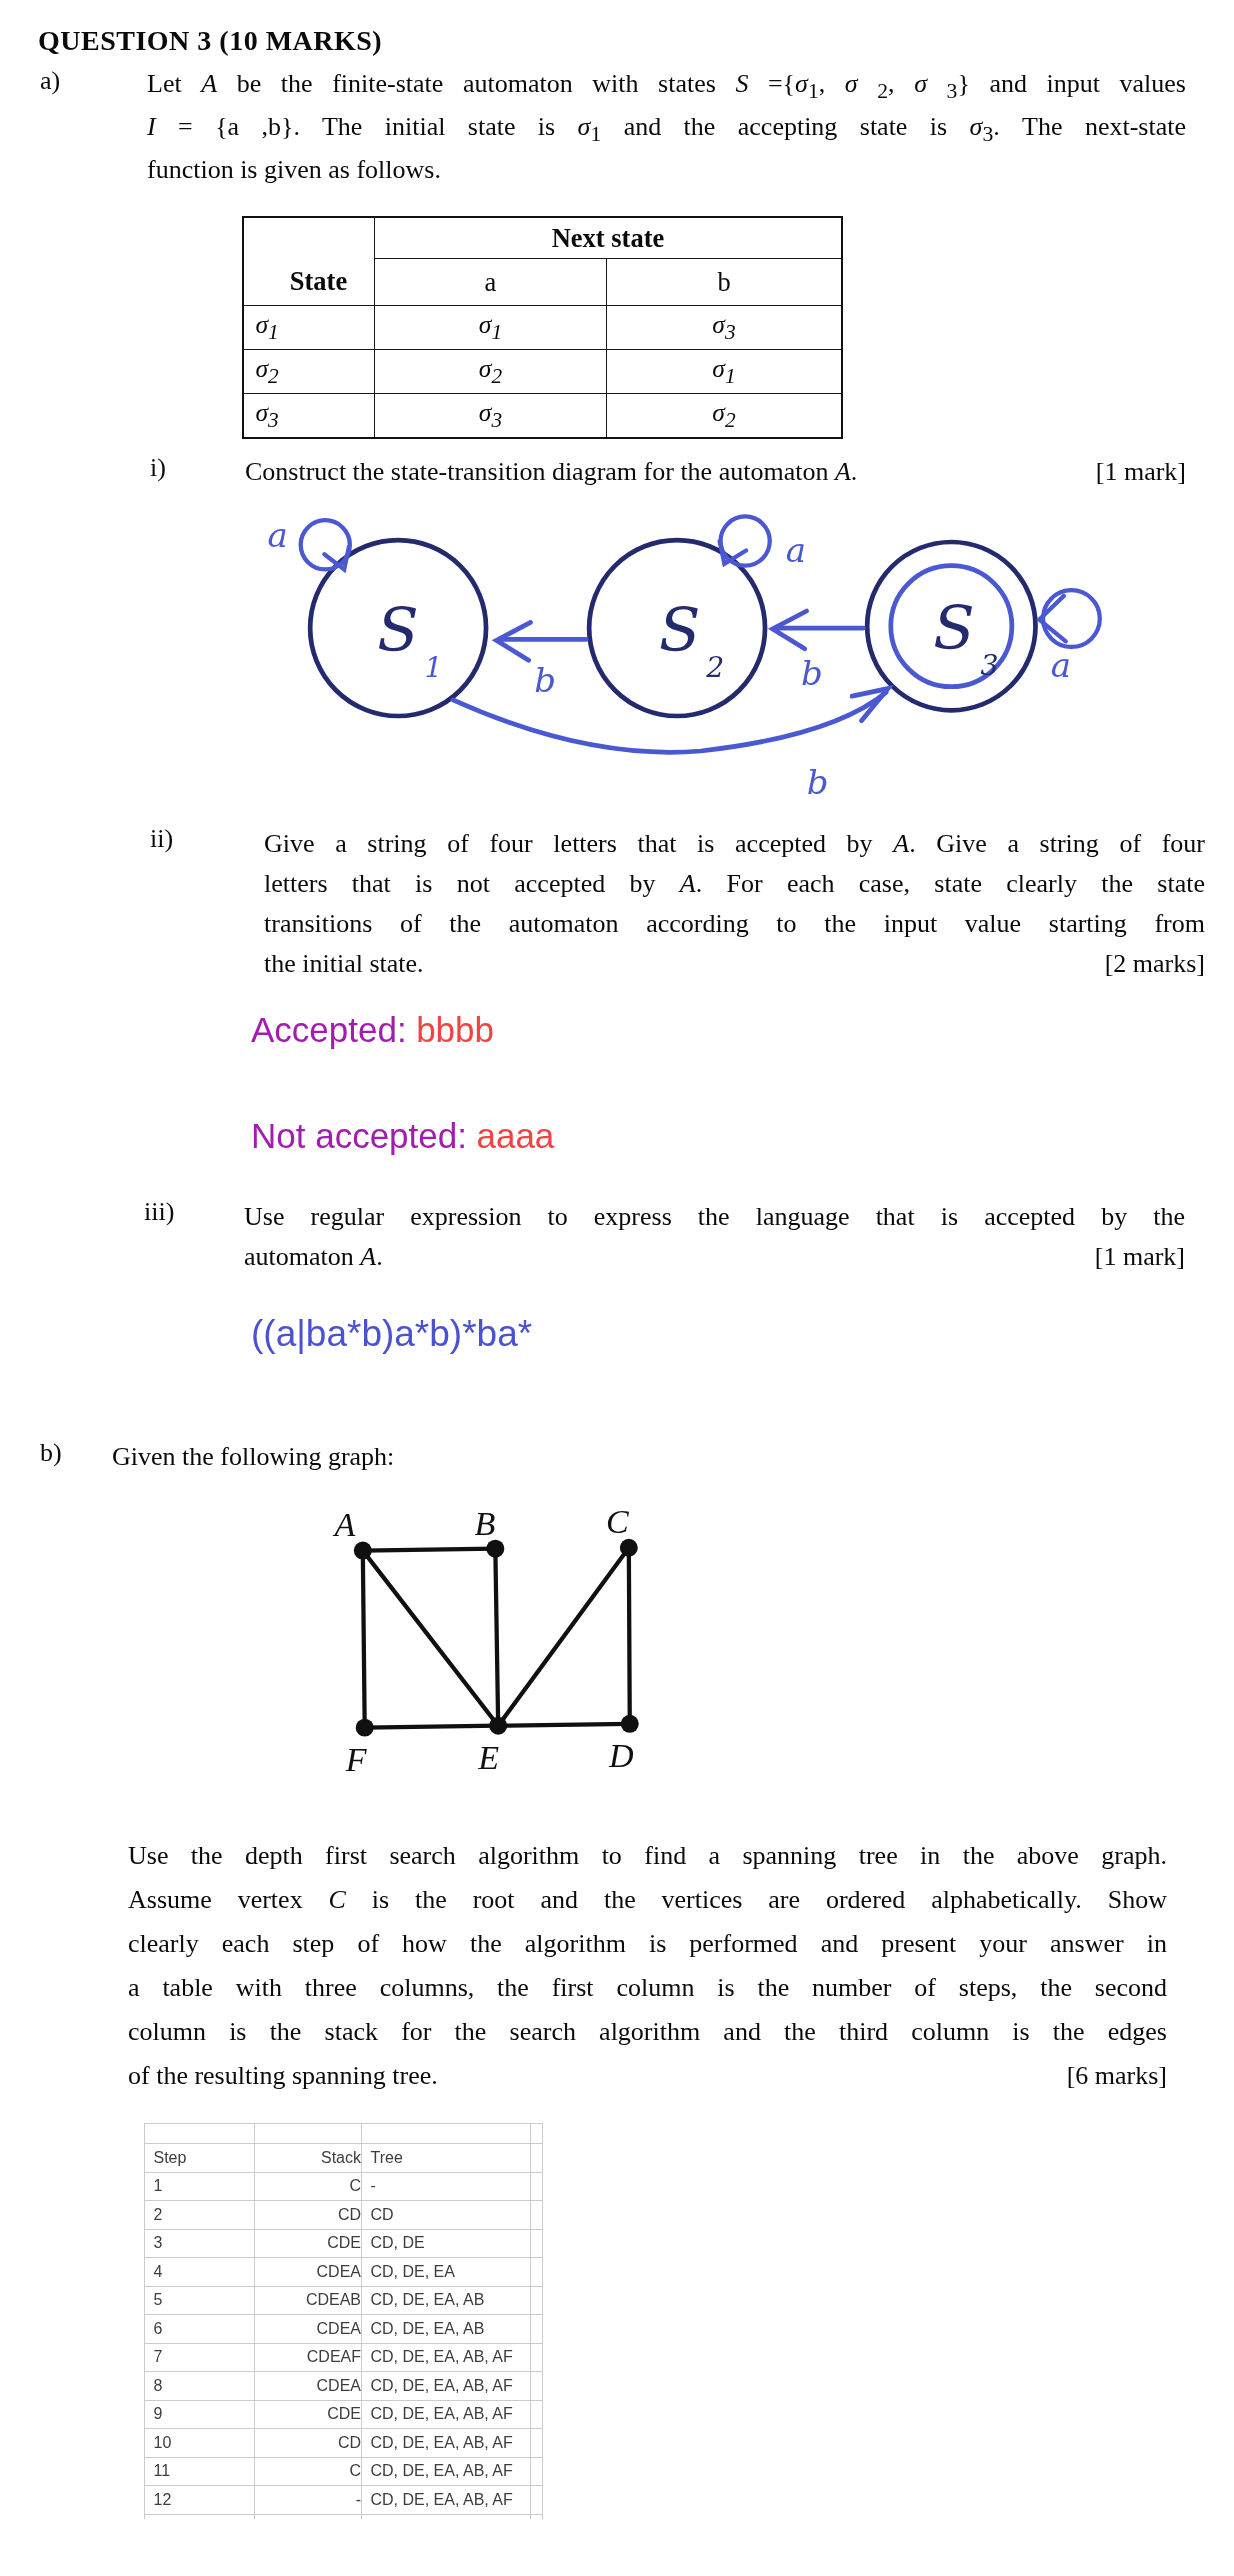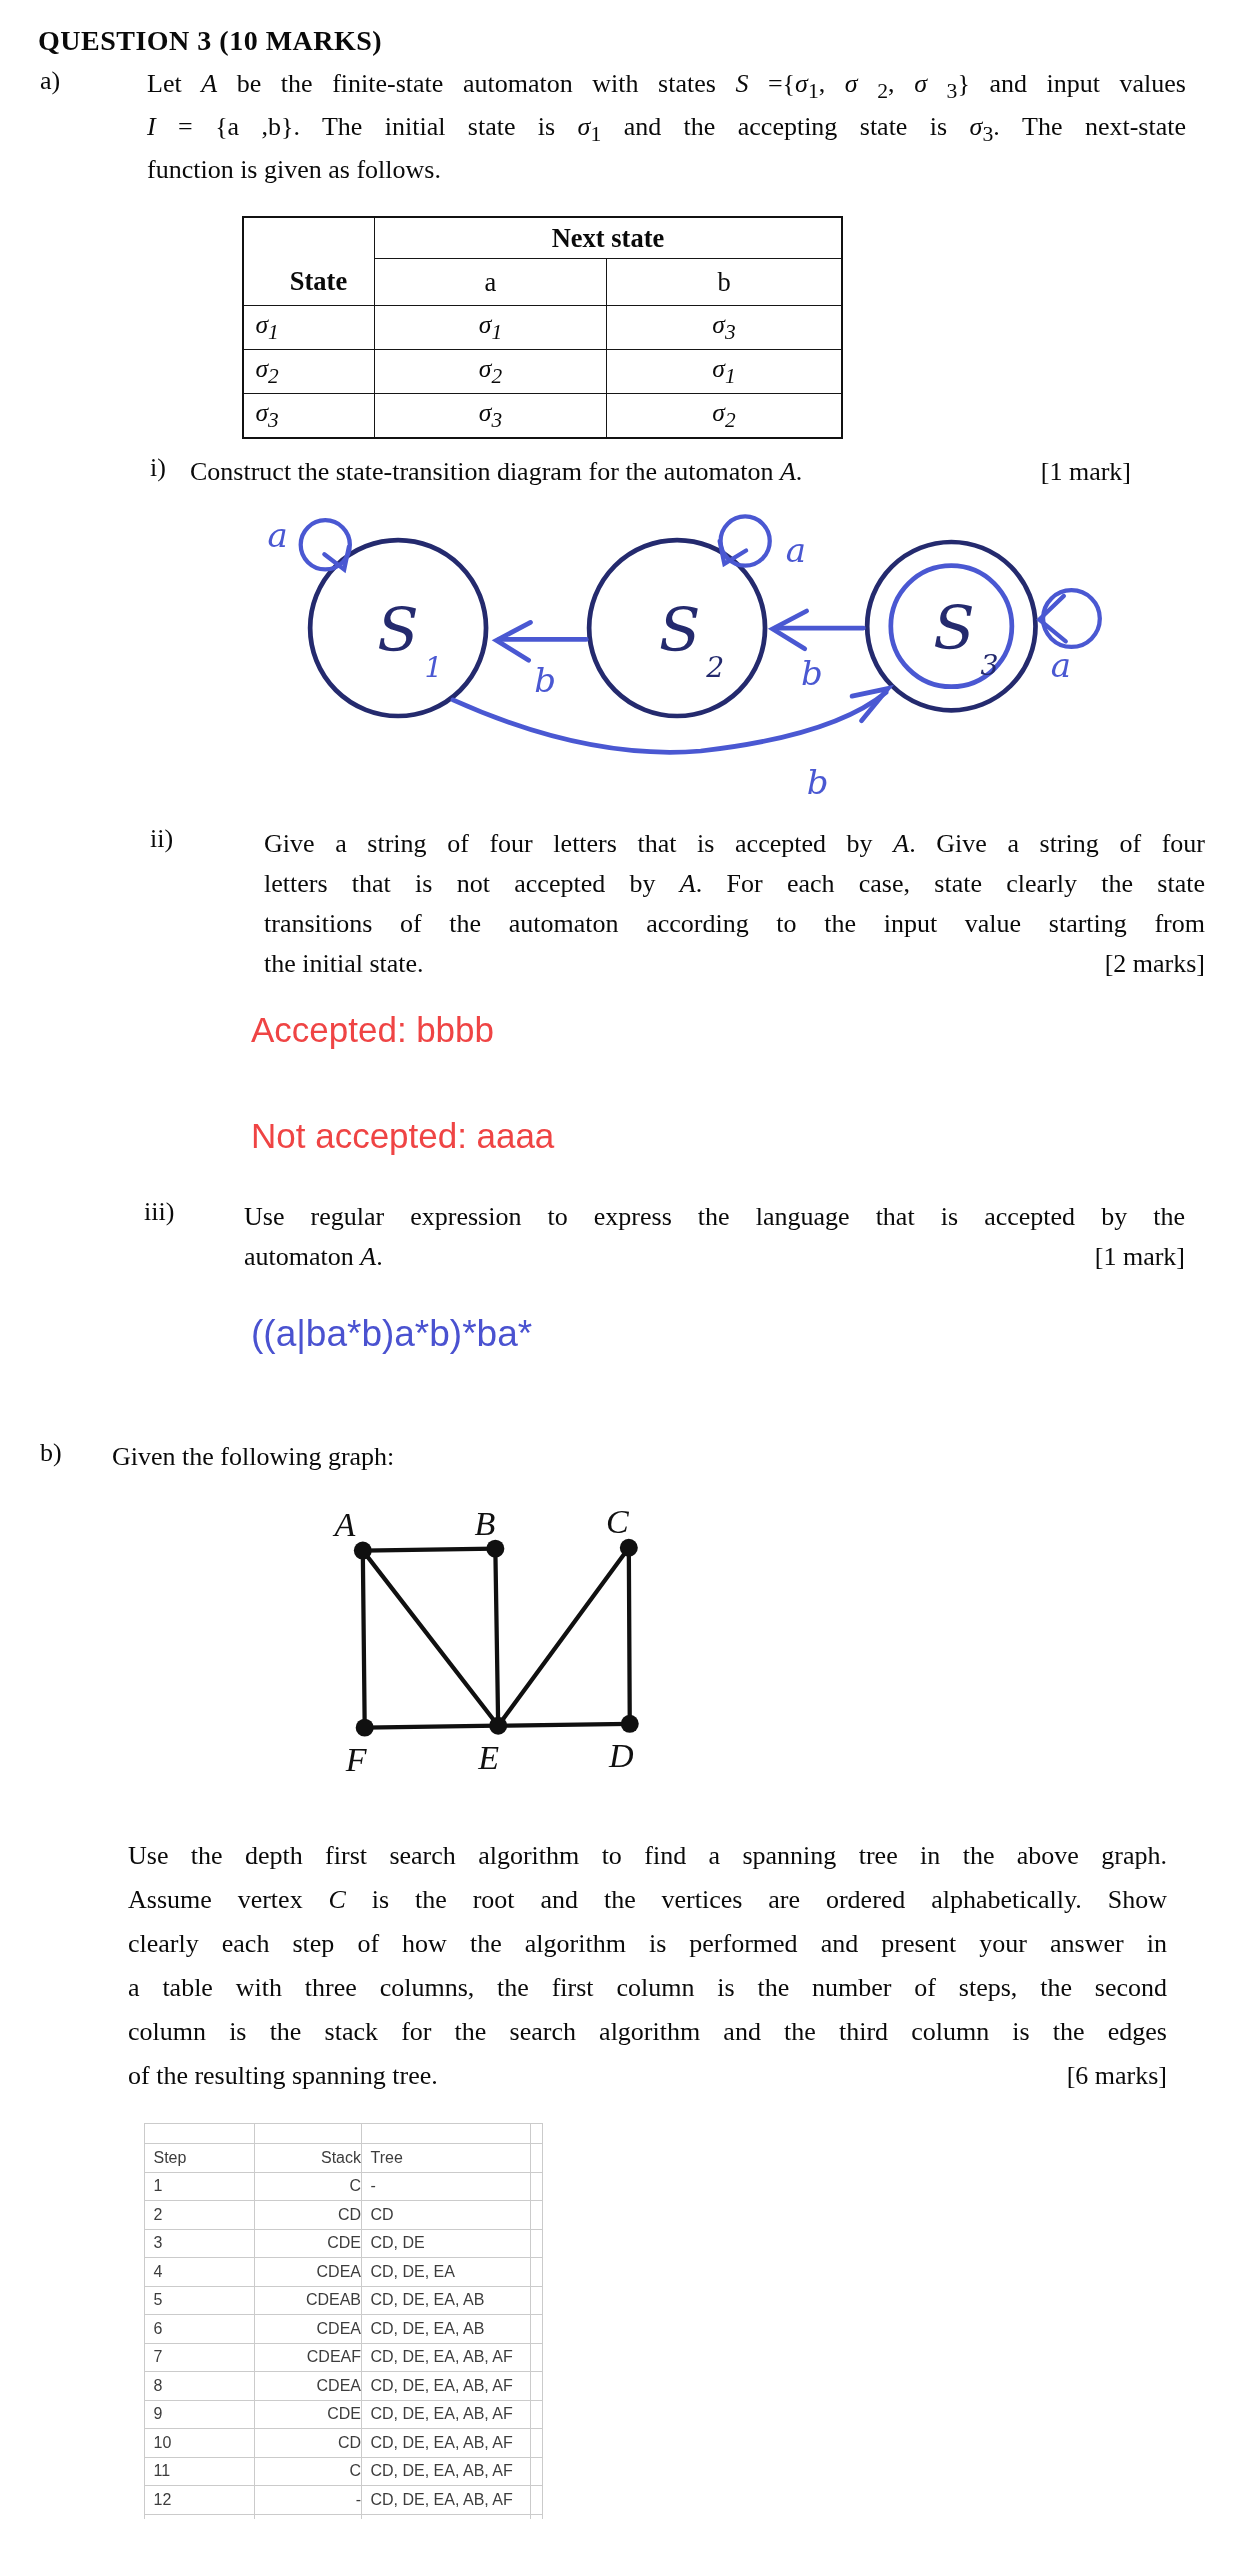--- a/index.html
+++ b/index.html
@@ -18,21 +18,21 @@
     font-size:26px;
     text-align:justify;text-align-last:justify;
     white-space:normal;
   }
   .lastline{display:flex;font-size:26px;}
   .lastline .marks{margin-left:auto;}
   #part-a{left:40px;top:66px;width:1146px;}
   #part-a .part-body{margin-left:107px;width:1039px;}
   #part-a .jline,#part-a .lastline{line-height:35px;}
   #part-i{left:150px;top:453px;width:1036px;}
-  #part-i .part-body{margin-left:40px;width:941px;}
+  #part-i .part-body{margin-left:95px;width:941px;}
   #part-i .lastline{line-height:38px;}
   #part-ii{left:150px;top:824px;width:1036px;}
   #part-ii .part-body{margin-left:114px;width:941px;}
   #part-ii .jline,#part-ii .lastline{line-height:40px;}
   #part-iii{left:144px;top:1197px;width:1042px;}
   #part-iii .part-body{margin-left:100px;width:941px;}
   #part-iii .jline,#part-iii .lastline{line-height:40px;}
   #part-b{left:40px;top:1438px;width:1146px;}
   #part-b .part-body{margin-left:72px;width:1042px;}
   #part-b .lastline{line-height:38px;}
@@ -46,21 +46,21 @@
   #state-table td{border:1.9px solid #161616;font-size:26.5px;}
   #state-table table{border:2.8px solid #111;}
   #state-table .corner{width:109px;font-weight:bold;text-align:center;vertical-align:bottom;padding-bottom:7.6px;padding-left:20px;}
   #state-table .group{width:461px;font-weight:bold;text-align:center;height:38px;}
   #state-table .in{text-align:center;height:44px;}
   #state-table .in0{width:229px;} #state-table .in1{width:232px;}
   #state-table .st{font-style:italic;padding-left:11.4px;height:41px;font-size:25.6px;}
   #state-table .ab{font-style:italic;text-align:center;height:41px;font-size:25.6px;}
   
   .blue-answer{font-family:"Liberation Sans","DejaVu Sans",sans-serif;font-size:35px;}
-  .blue-answer .lbl{color:#ef4444;text-align:right;}
+  .blue-answer .lbl{color:#a21caf;text-align:right;}
   .blue-answer .val{color:#ef4444;margin-left:9.5px;}
   #answer-accepted{left:251px;top:1010px;}
   #answer-notaccepted{left:251px;top:1116px;}
   #regex{left:251px;top:1313px;font-family:"Liberation Sans","DejaVu Sans",sans-serif;
          font-size:37px;color:#4a52d0;}
   
   #fsm{left:0;top:507px;}
   #graph{left:284px;top:1508px;}
   
   #dfs-table{left:144px;top:2123px;font-family:"Liberation Sans","DejaVu Sans",sans-serif;}

